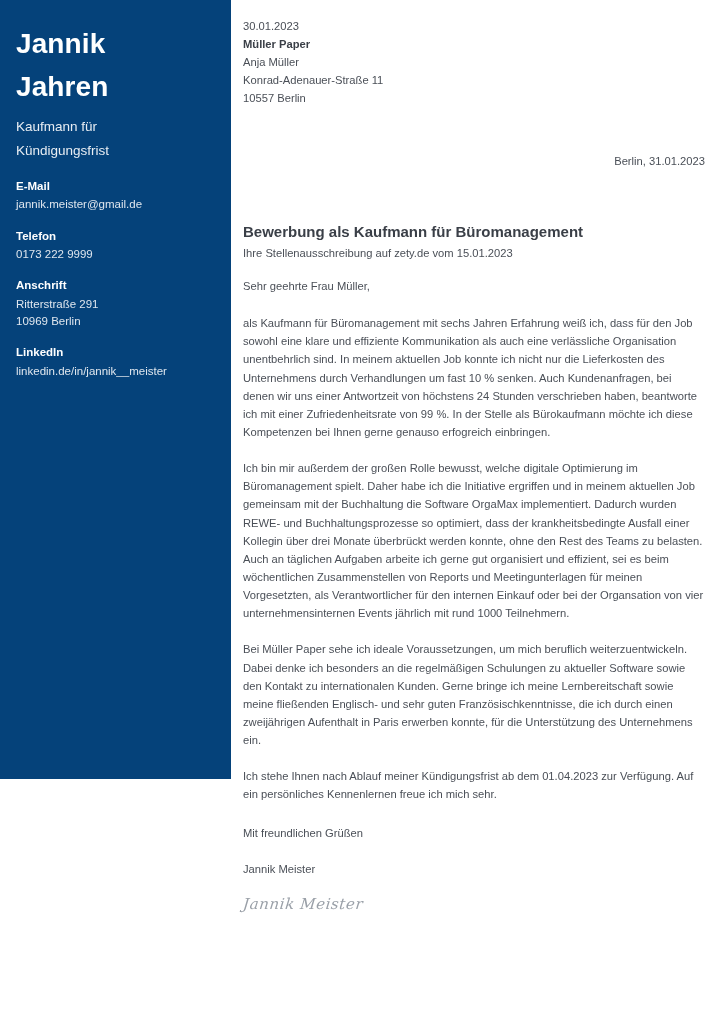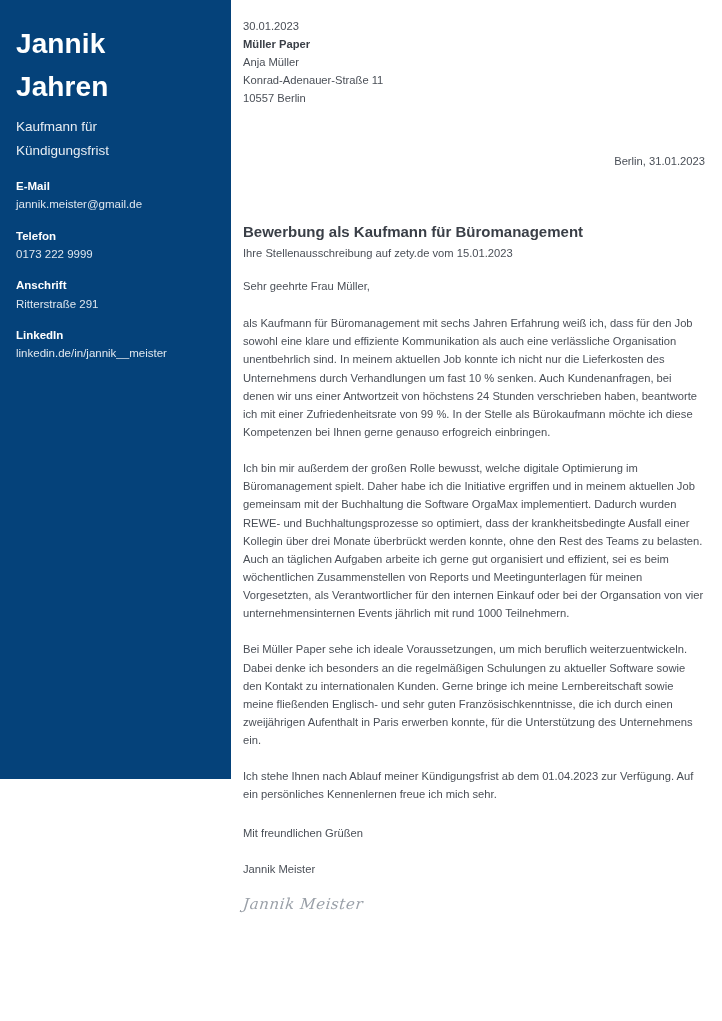--- a/index.html
+++ b/index.html
@@ -213,20 +213,21 @@
       </div>
 
       <div class="contact-block">
         <div class="contact-label">Telefon</div>
         <div class="contact-value">0173 222 9999</div>
       </div>
 
       <div class="contact-block">
         <div class="contact-label">Anschrift</div>
         <div class="contact-value">Ritterstraße 291</div>
+        <div class="contact-value">10969 Berlin</div>
       </div>
 
       <div class="contact-block">
         <div class="contact-label">LinkedIn</div>
         <div class="contact-value">linkedin.de/in/jannik__meister</div>
       </div>
 
     </div>
   </aside>
 

